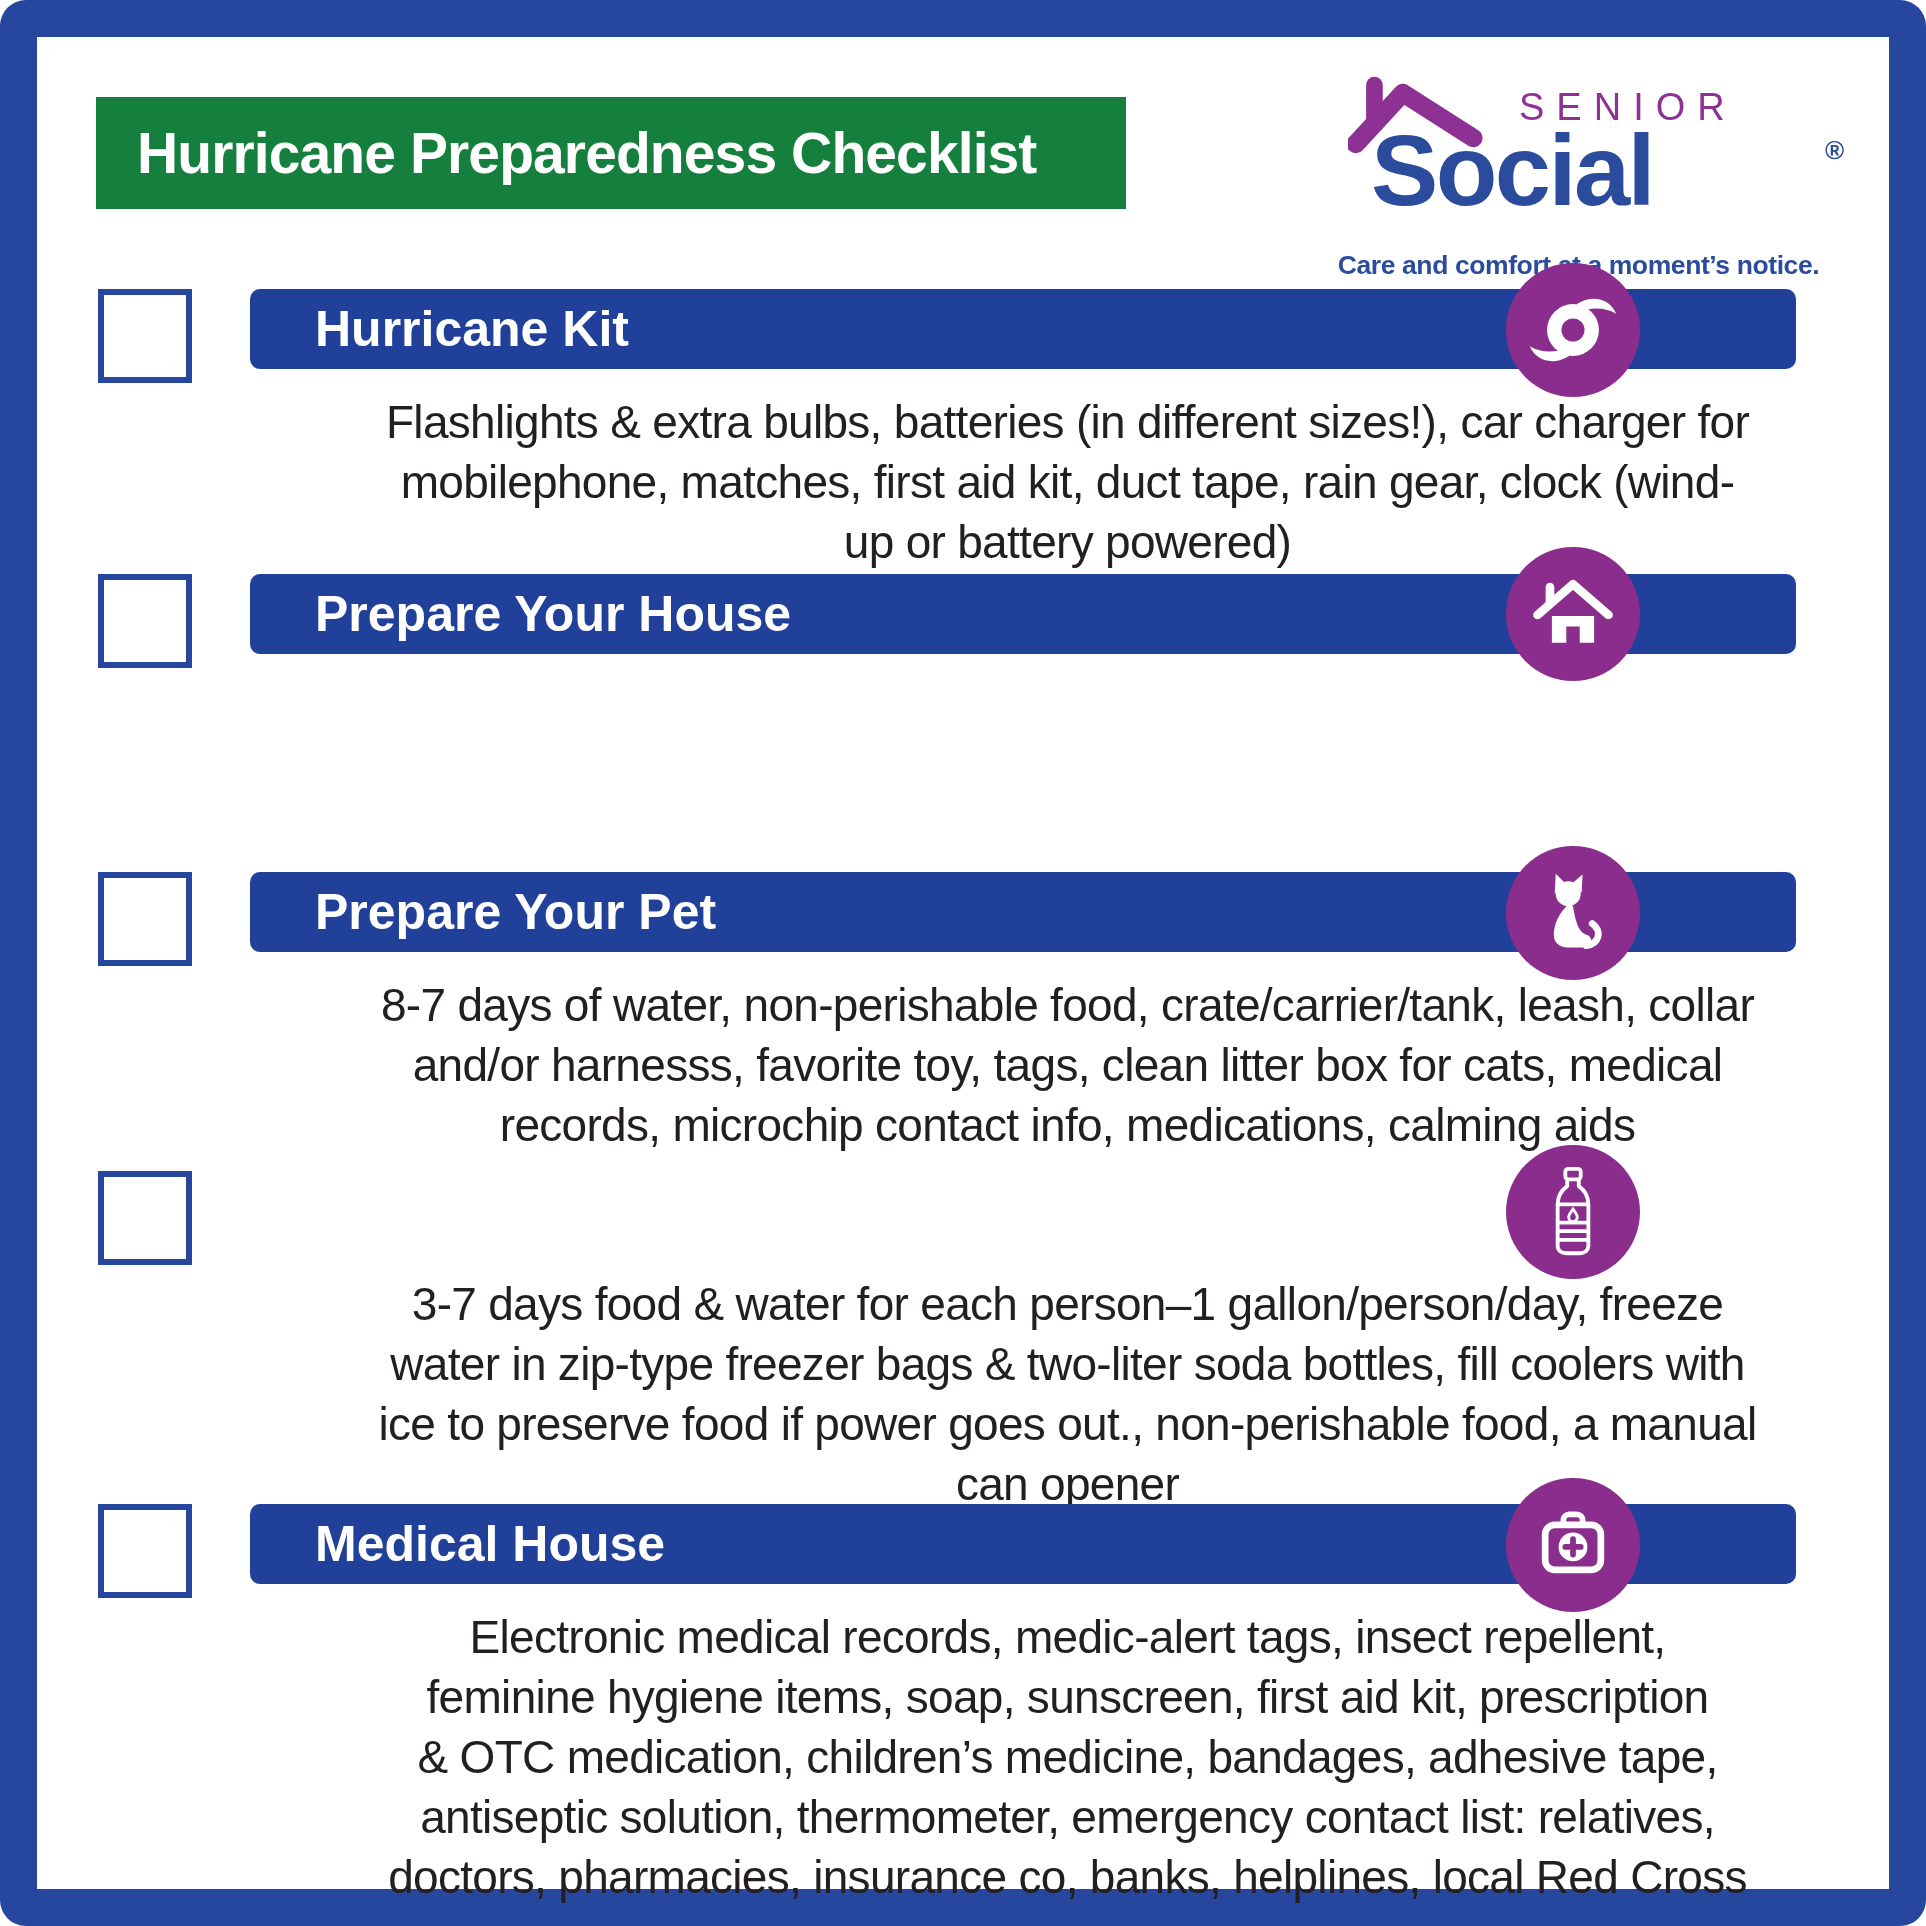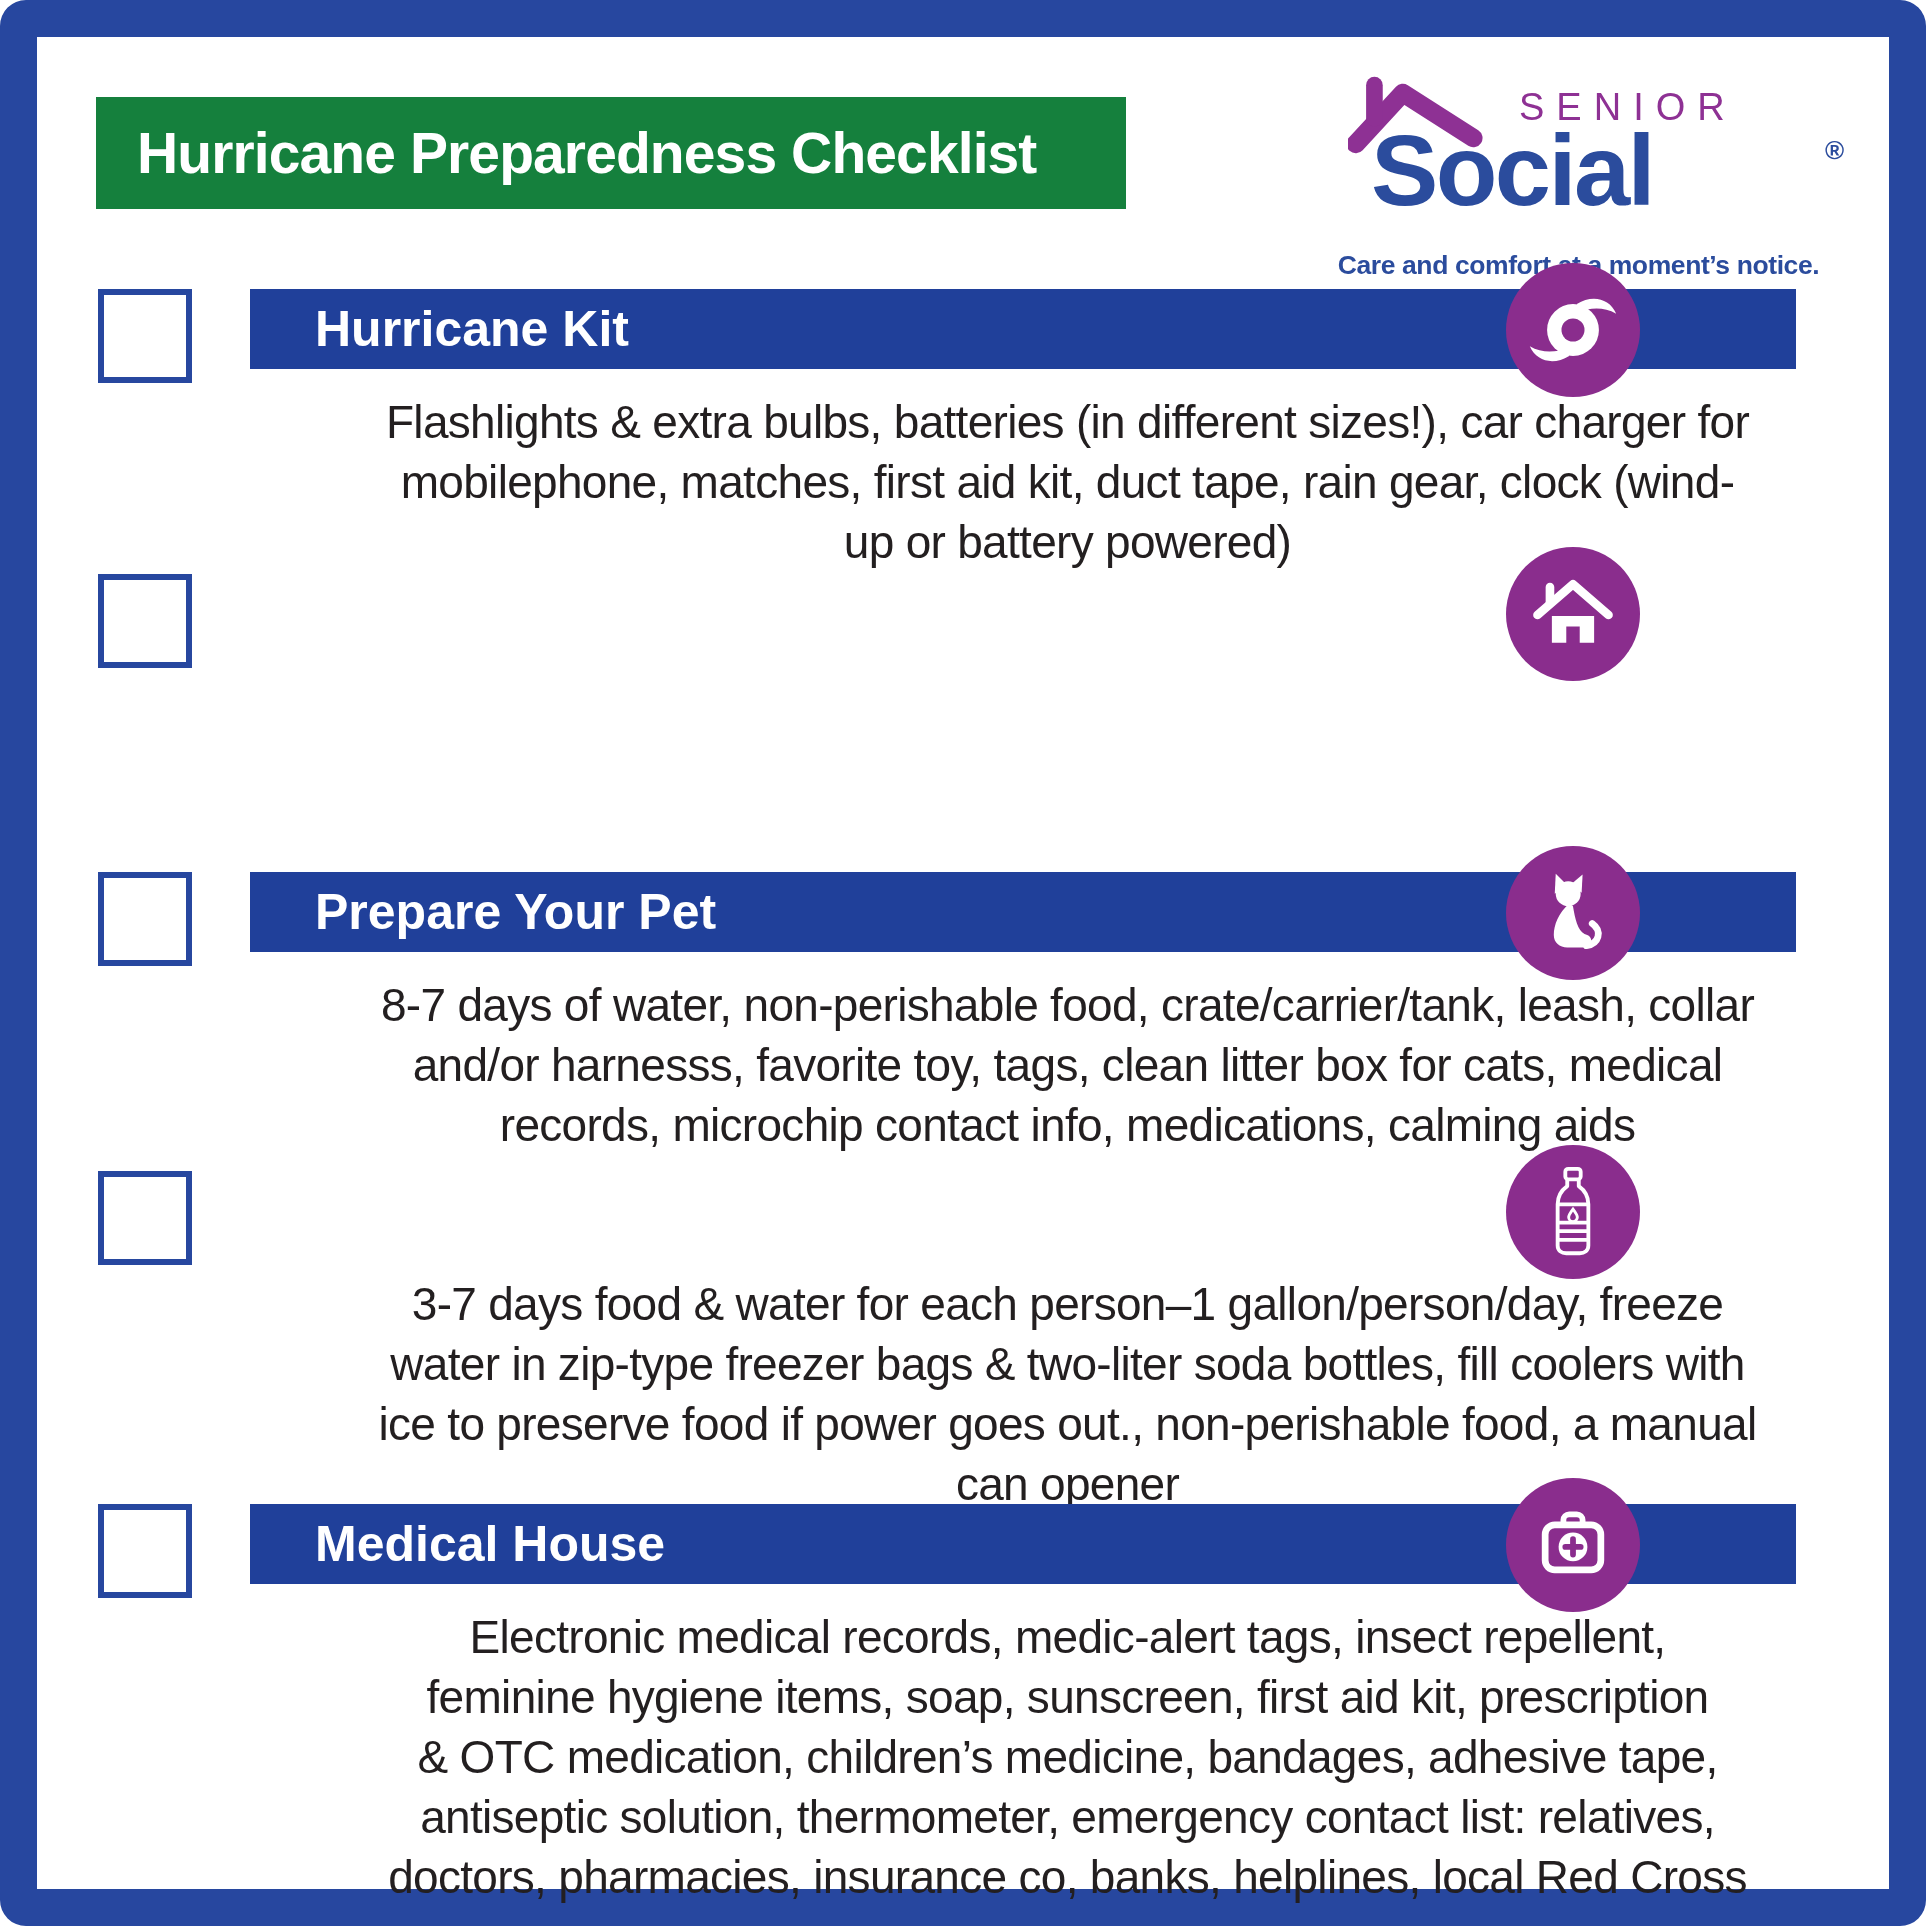--- a/index.html
+++ b/index.html
@@ -37,21 +37,21 @@
     position:absolute;left:0px;top:190px;width:555px;text-align:center;
     color:#2b4c9d;font-size:26.5px;font-weight:bold;letter-spacing:-0.4px;
   }
   
   .checkbox{
     position:absolute;left:98px;width:94px;height:94px;background:#ffffff;
     border:6px solid #27479f;box-sizing:border-box;
   }
   .banner{
     position:absolute;left:250px;width:1546px;height:80px;background:#20409a;
-    display:flex;align-items:center;box-sizing:border-box;padding-left:65px;
+    display:flex;align-items:center;box-sizing:border-box;padding-left:65px;border-radius:10px;
   }
   .banner h2{
     margin:0;color:#ffffff;font-size:50px;font-weight:bold;letter-spacing:0px;
   }
   .icon-badge{
     position:absolute;left:1506px;width:134px;height:134px;border-radius:50%;
     background:#8a2d8d;display:flex;align-items:center;justify-content:center;
   }
   .icon-badge svg{width:96px;height:96px;display:block;}
   .body-text{
@@ -90,20 +90,23 @@
       <circle cx="50" cy="50" r="12" fill="#8a2d8d"></circle>
       <path d="M54 23 C 70 13 88 17 95 33 C 82 25 66 27 57 31 Z" fill="#ffffff"></path>
       <path d="M46 77 C 30 87 12 83 5 67 C 18 75 34 73 43 69 Z" fill="#ffffff"></path>
     </svg>
   </div>
   <div class="body-text" style="top:392px">Flashlights &amp; extra bulbs, batteries (in different sizes!), car charger for
 mobilephone, matches, first aid kit, duct tape, rain gear, clock (wind-
 up or battery powered)</div>
 
   <div class="checkbox" style="top:574px"></div>
+  <div class="banner" style="top:574px">
+    <h2>Prepare Your House</h2>
+  </div>
   <div class="icon-badge" style="top:547px">
     <svg viewBox="0 0 100 100">
       <path d="M13 51 L50 19 L87 51" stroke="#ffffff" stroke-width="9" fill="none" stroke-linecap="round" stroke-linejoin="round"></path>
       <path d="M26 38 V22" stroke="#ffffff" stroke-width="9" stroke-linecap="round"></path>
       <path d="M28 52 h44 v28 h-15 v-17 h-14 v17 h-15 z" fill="#ffffff"></path>
     </svg>
   </div>
 
   <div class="checkbox" style="top:872px"></div>
   <div class="banner" style="top:872px">

